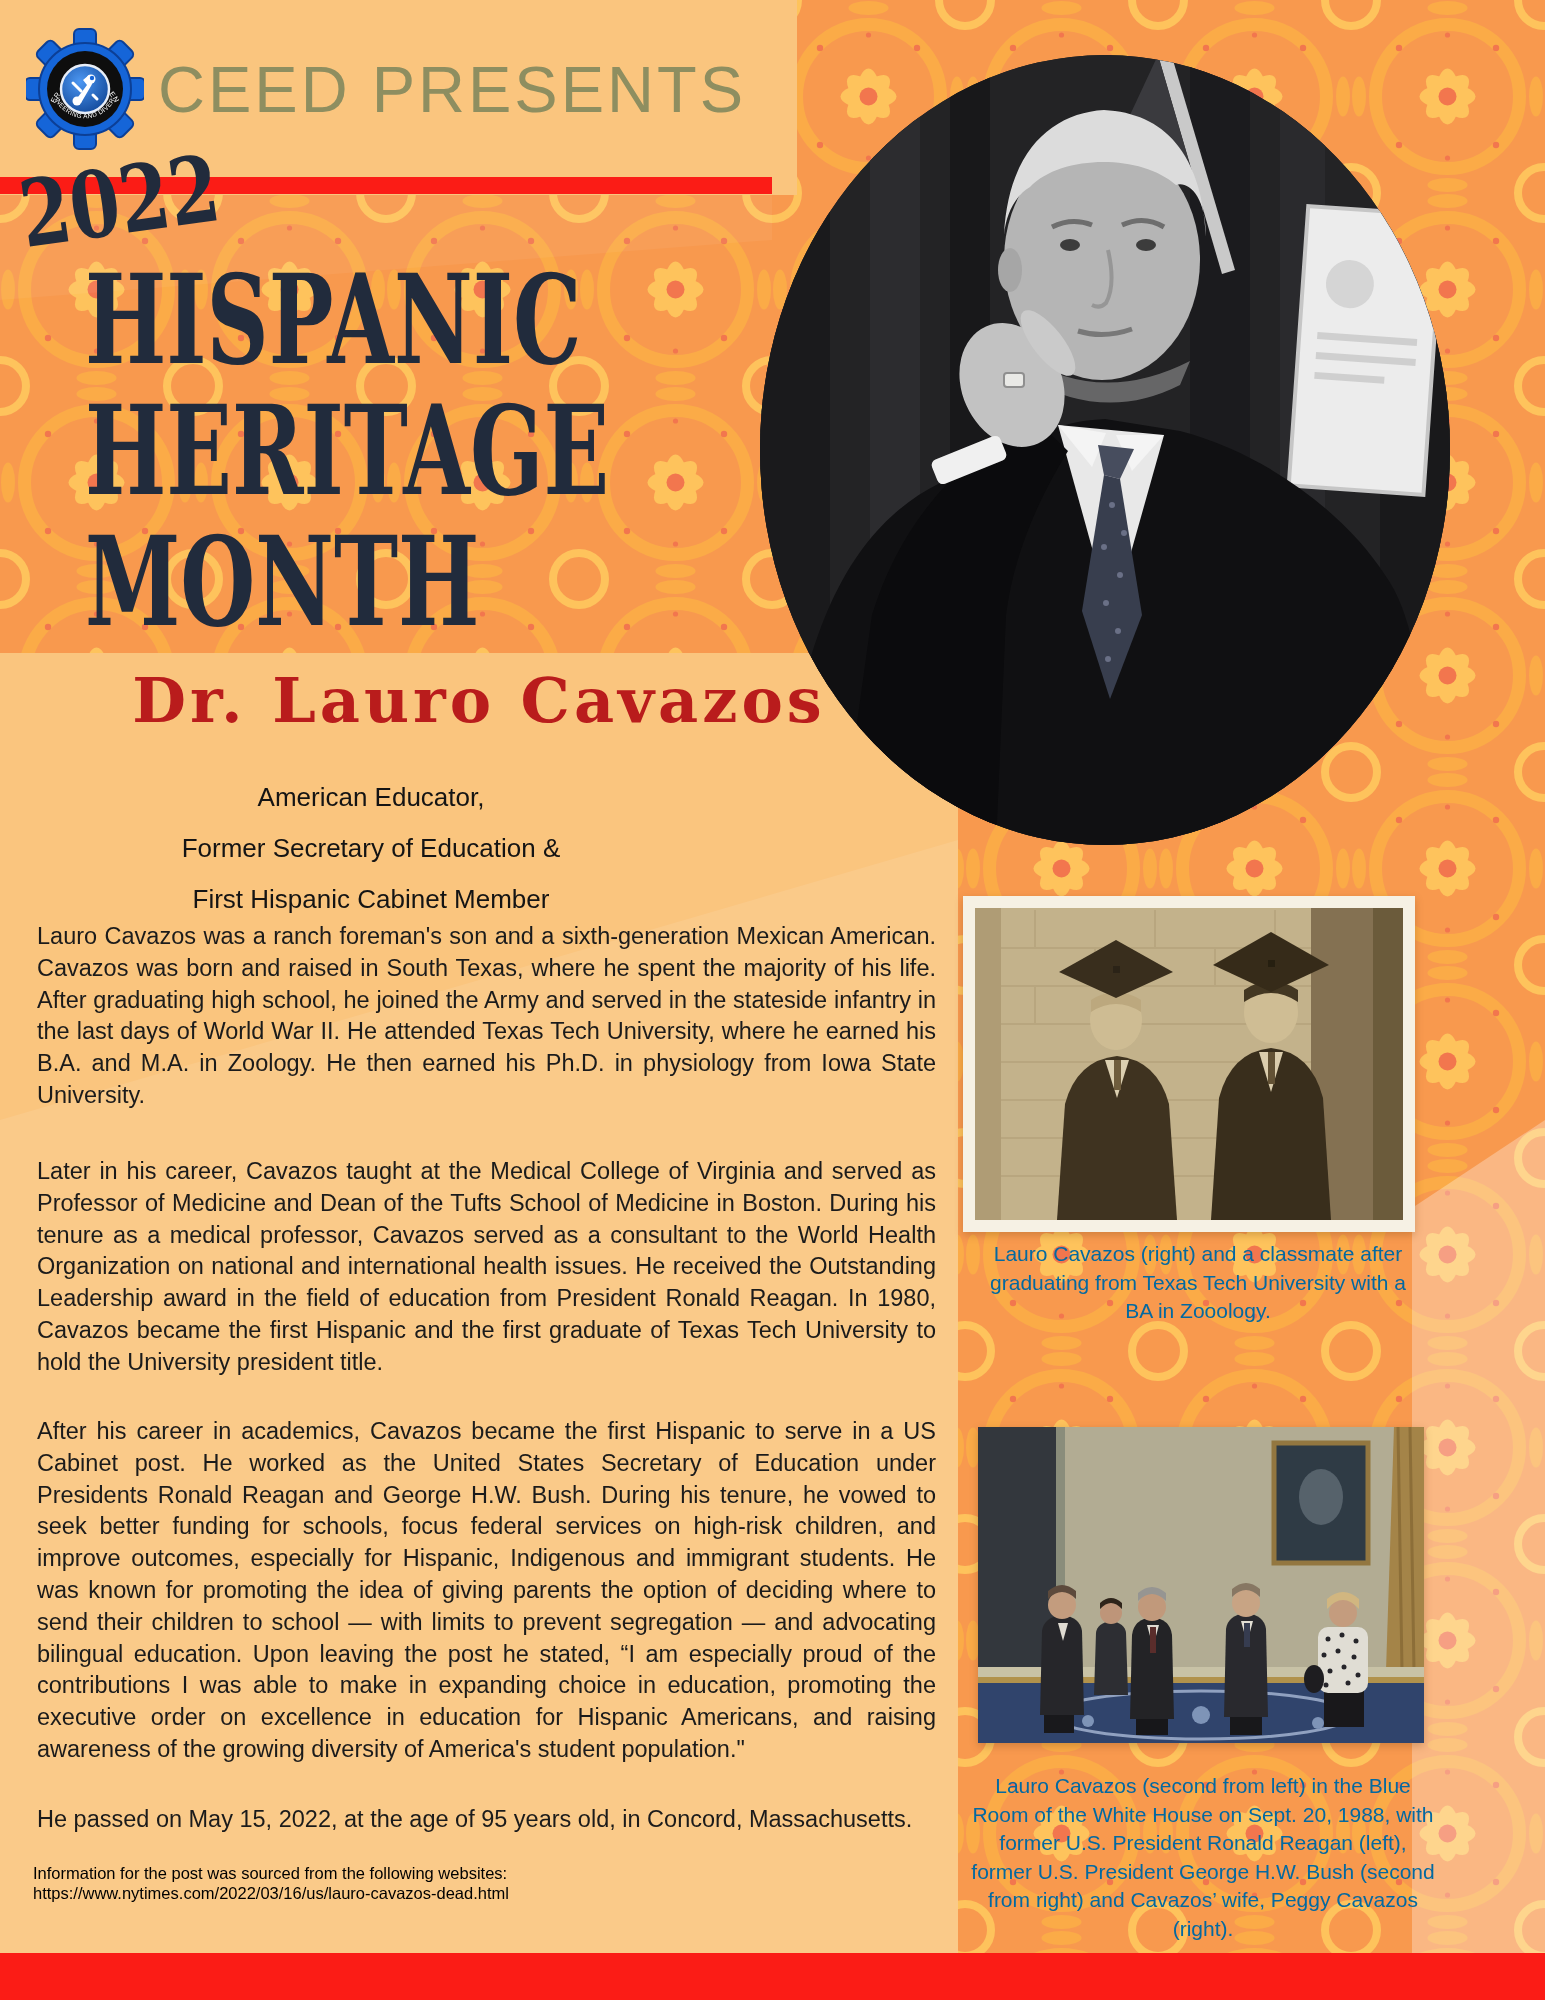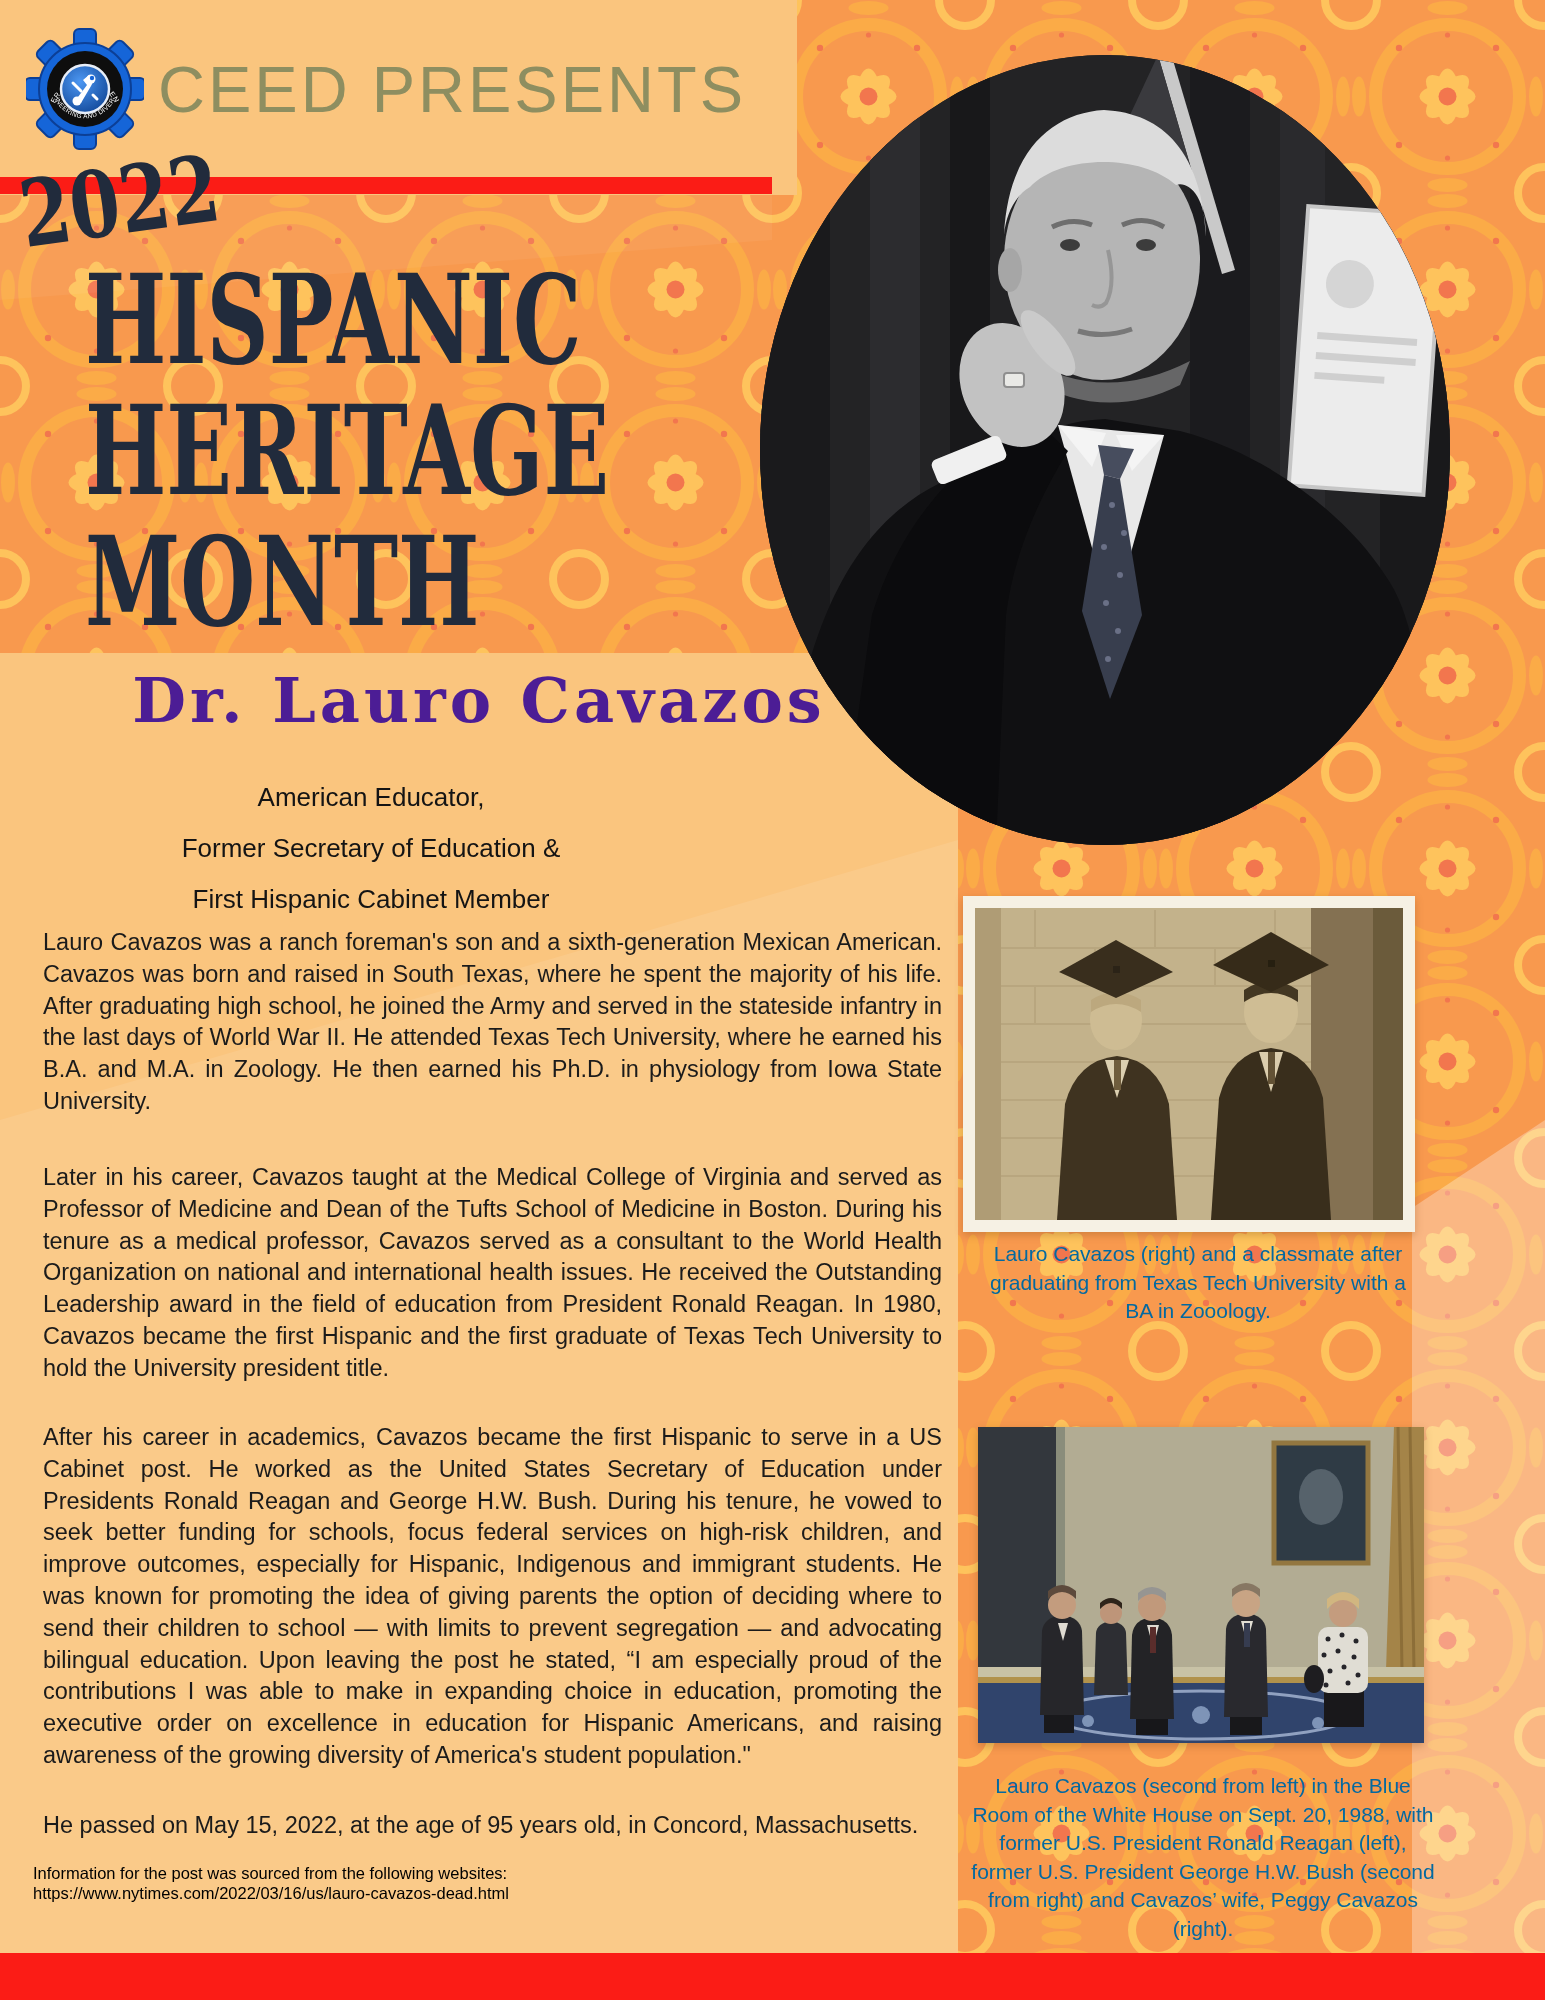--- a/index.html
+++ b/index.html
@@ -34,32 +34,32 @@
     left:85px;top:255px;
     font-family:"DejaVu Serif",serif;font-weight:bold;
     font-size:123px;line-height:131px;color:#212B3C;
     transform:scaleX(.70);transform-origin:left top;
     white-space:nowrap;
   }
   
   .subject-name{
     left:0;top:664px;width:958px;text-align:center;
     font-family:"DejaVu Serif",serif;font-weight:bold;
-    font-size:62px;letter-spacing:4px;color:#4c1d95;
+    font-size:62px;letter-spacing:4px;color:#b91c1c;
   }
   .subject-desc{
     left:0;top:772px;width:742px;text-align:center;
     font-size:26px;line-height:51px;color:#141414;
   }
 
   
   .para{
     left:33px;width:899px;
     font-size:23.5px;line-height:31.8px;color:#1B1B1B;
-    text-align:justify;margin:10px;
+    text-align:justify;margin:4px;
   }
   .p1{top:917px}.p2{top:1152px}.p3{top:1412px}.p4{top:1800px;text-align:left;}
   .sources{
     left:33px;top:1864px;width:760px;
     font-size:16.5px;line-height:19.5px;color:#000000;
   }
 
   
   .oval-photo{
     left:760px;top:55px;width:690px;height:790px;

